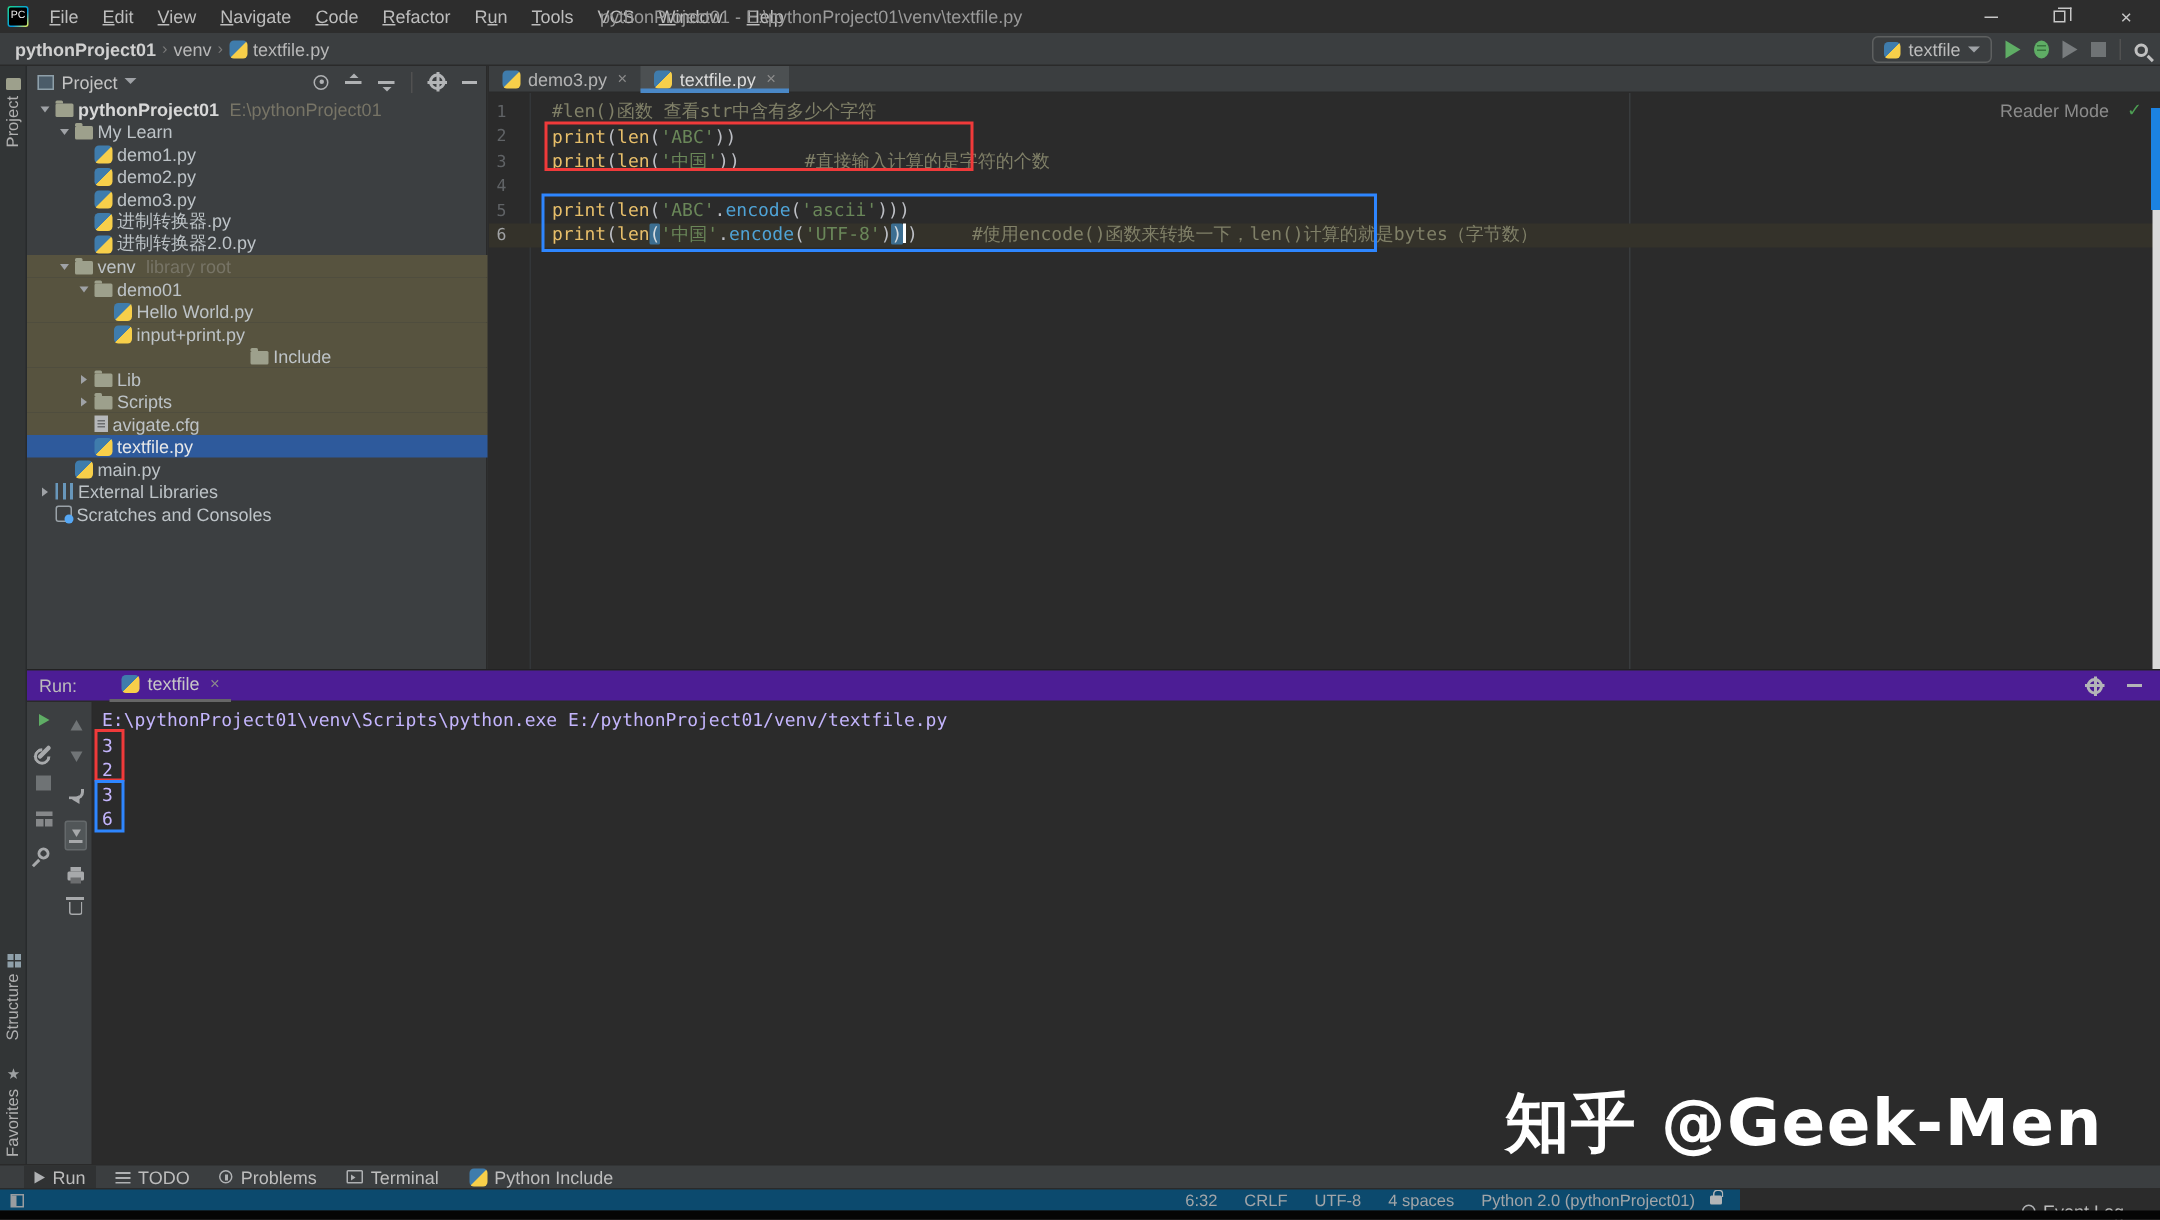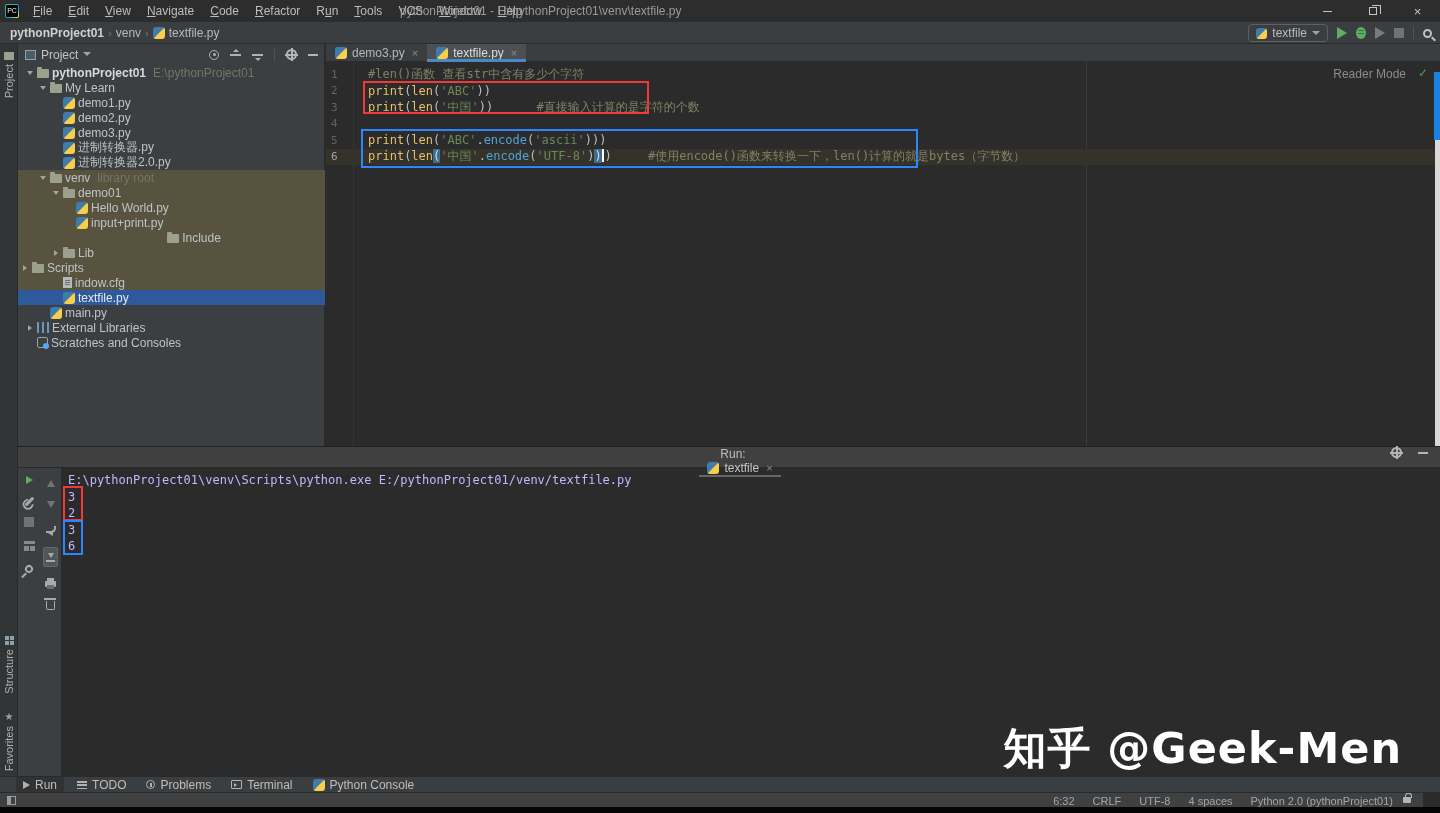--- a/index.html
+++ b/index.html
@@ -112,21 +112,21 @@
   .anno { position:absolute; pointer-events:none; }
   .anno-red { border:2px solid #f03a3a; }
   .anno-blue { border:2px solid #2e86ff; }
 
   
   .strip-blue { position:absolute; left:1434px; top:72px; width:6px; height:68px; background:#1b82e2; }
   .strip-white { position:absolute; left:1435px; top:140px; width:5px; height:636px; background:#d9d9d9; }
 
   
   .runpanel { position:absolute; left:18px; top:446px; width:1422px; height:330px; background:#2b2b2b; border-top:1px solid #222; }
-  .rp-header { position:relative; height:21px; background:#404040; border-bottom:1px solid #2a2a2a; display:flex; align-items:center;flex-direction:column; }
+  .rp-header { position:relative; height:21px; background:#4c1d95; border-bottom:1px solid #2a2a2a; display:flex; align-items:center; }
   .rp-run-label { margin-left:8px; color:#bcbcbc; }
   .rp-tab { display:flex; align-items:center; gap:5px; margin-left:22px; padding:0 8px; height:21px; color:#c7c7c7; border-bottom:2px solid #666; }
   .rp-header-icons { position:absolute; right:12px; display:flex; gap:16px; align-items:center; }
   .rp-col { position:absolute; top:21px; bottom:0; width:22px; background:#3c3f41; display:flex; flex-direction:column; align-items:center; padding-top:8px; gap:14px; }
   .rp-col1 { left:0; } .rp-col2 { left:22px; border-right:1px solid #2a2a2a; }
   .ic-wrench { width:11px; height:3px; background:#a7a9ab; transform:rotate(-45deg); border-radius:2px; }
   .ic-wrench::before { content:""; position:absolute; left:-3px; top:-3px; width:7px; height:7px; border:2px solid #a7a9ab; border-radius:50%; border-right-color:transparent; }
   .ic-layout { width:11px; height:10px; background:linear-gradient(#86888a 0 0) left top/11px 3px no-repeat, linear-gradient(#86888a 0 0) left bottom/5px 5px no-repeat, linear-gradient(#86888a 0 0) right bottom/5px 5px no-repeat; }
   .ic-pin { width:8px; height:8px; border:2px solid #a7a9ab; border-radius:50%; transform:rotate(45deg); }
   .ic-pin::after { content:""; position:absolute; left:2px; top:7px; width:2px; height:6px; background:#a7a9ab; }
@@ -153,21 +153,21 @@
   .ic-run-tw { width:0; height:0; border-style:solid; border-width:4px 0 4px 7px; border-color:transparent transparent transparent #afb1b3; }
   .ic-todo { width:10px; height:8px; background:repeating-linear-gradient(#afb1b3 0 1.5px,transparent 1.5px 3.5px); }
   .ic-problems { width:9px; height:9px; border:1.5px solid #afb1b3; border-radius:50%; }
   .ic-problems::after { content:""; position:absolute; left:3px; top:1.5px; width:1.5px; height:4px; background:#afb1b3; }
   .ic-terminal { width:11px; height:9px; border:1px solid #afb1b3; border-radius:1px; }
   .ic-terminal::after { content:""; position:absolute; left:1.5px; top:1.5px; border:2px solid transparent; border-left:3px solid #afb1b3; }
   .bb-eventlog { position:absolute; right:24px; display:flex; align-items:center; gap:5px; color:#bdbdbd;margin-top:46px; }
   .ic-eventlog { width:9px; height:9px; border:1.5px solid #afb1b3; border-radius:50% 50% 50% 0; }
 
   
-  .statusbar { position:absolute; left:0; top:792px; width:1423px; height:15px; background:#404040; border-top:1px solid #2a2a2a; font-size:11px; color:#a2a5a8; }
+  .statusbar { position:absolute; left:0; top:792px; width:1160px; height:15px; background:#0c4a6e; border-top:1px solid #2a2a2a; font-size:11px; color:#a2a5a8; }
   .ic-toolwin { position:absolute; left:7px; top:3px; width:9px; height:9px; border:1px solid #9a9da0; }
   .ic-toolwin::after { content:""; position:absolute; left:0; top:0; width:3px; height:7px; background:#9a9da0; }
   #status-items { position:absolute; right:30px; top:0; height:15px; display:flex; align-items:center; gap:18px; }
   .ic-lock { position:absolute; right:12px; top:4px; width:8px; height:6px; background:#b3b5b7; border-radius:1px; }
   .ic-lock::before { content:""; position:absolute; left:1.5px; top:-4px; width:5px; height:4px; border:1.5px solid #b3b5b7; border-bottom:none; border-radius:3px 3px 0 0; }
 
   .blackstrip { position:absolute; left:0; top:807px; width:1440px; height:6px; background:#050505; }
 
   
   .watermark { position:absolute; right:38px; top:720px; font-size:43px; font-weight:bold; color:#ffffff;
@@ -337,31 +337,31 @@
           <i class="ic ic-folder"></i>
           <span class="row-label">Include</span>
         </div>
         <div class="row row-lib" style="padding-left: 31px;">
           <span class="chev chev-right">
             <i></i>
           </span>
           <i class="ic ic-folder"></i>
           <span class="row-label">Lib</span>
         </div>
-        <div class="row row-lib" style="">
+        <div class="row row-lib" style="padding-left: 31px;">
           <span class="chev chev-right">
             <i></i>
           </span>
           <i class="ic ic-folder"></i>
           <span class="row-label">Scripts</span>
         </div>
         <div class="row row-lib" style="padding-left: 31px;">
           <span class="chev"></span>
           <i class="ic ic-config"></i>
-          <span class="row-label">indow.cfg</span>
+          <span class="row-label">avigate.cfg</span>
         </div>
         <div class="row row-sel" style="padding-left: 31px;">
           <span class="chev"></span>
           <i class="ic ic-python"></i>
           <span class="row-label">textfile.py</span>
         </div>
         <div class="row" style="padding-left: 18px;">
           <span class="chev"></span>
           <i class="ic ic-python"></i>
           <span class="row-label">main.py</span>
@@ -466,21 +466,21 @@
         <span class="bb-item">
           <i class="ic ic-problems"></i>
           <span>Problems</span>
         </span>
         <span class="bb-item">
           <i class="ic ic-terminal"></i>
           <span>Terminal</span>
         </span>
         <span class="bb-item">
           <i class="ic ic-python"></i>
-          <span>Python Console</span>
+          <span>Python Include</span>
         </span>
       </span>
     <span class="bb-eventlog">
       <i class="ic ic-eventlog"></i>
       <span>Event Log</span>
     </span>
   </div>
 
   <div class="statusbar">
     <i class="ic-toolwin"></i>

